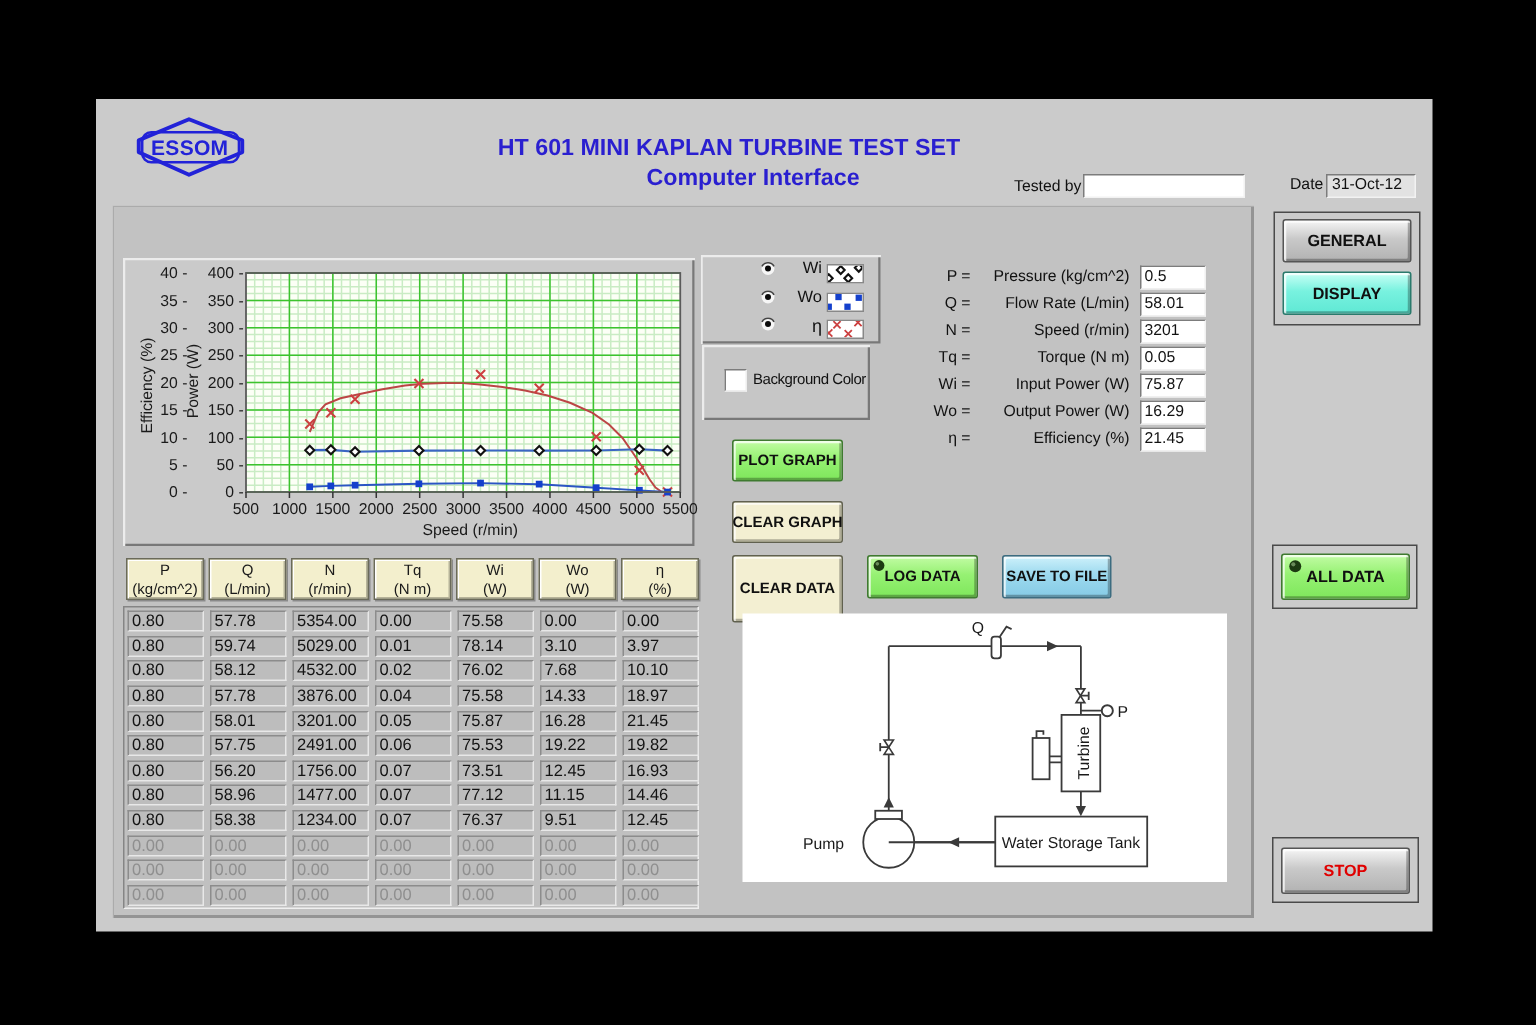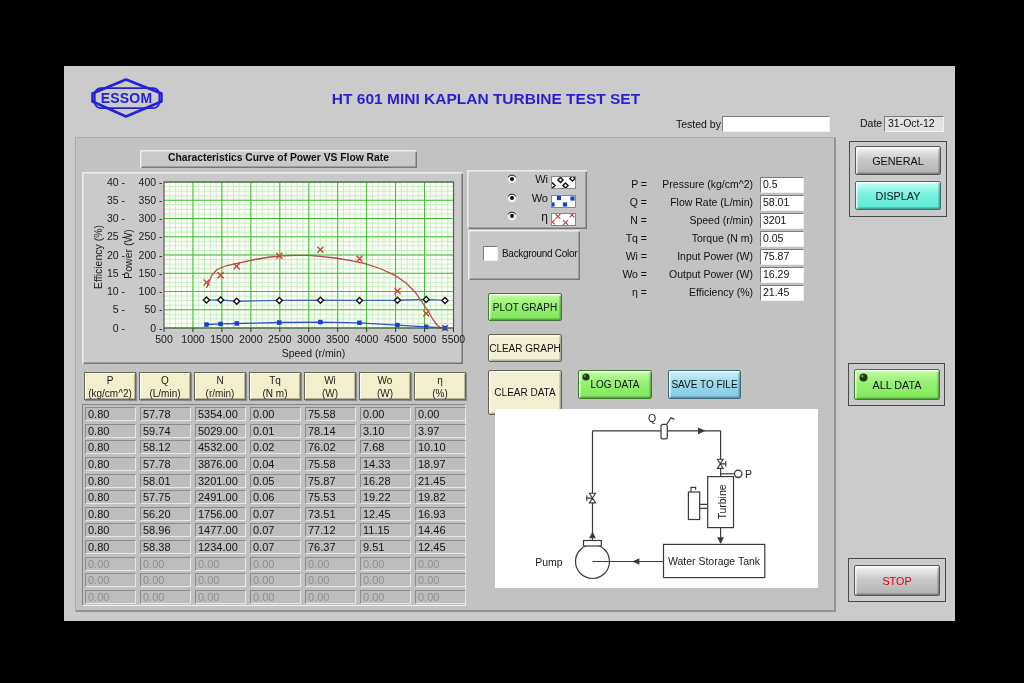--- a/index.html
+++ b/index.html
@@ -8,21 +8,21 @@
   box-shadow:inset 1px 1px 0 #ababab, inset -2px -2px 0 #949494; }
 .t1 { position:absolute; left:0; top:24px; width:844px; text-align:center; font-size:15.5px;
   font-weight:bold; color:#2a1fd0; }
 .t2 { position:absolute; left:0; top:44px; width:876px; text-align:center; font-size:15.5px;
   font-weight:bold; color:#2a1fd0; }
 .lbl { position:absolute; font-size:11px; color:#111; }
 .sunk { background:#fff; border-top:1.5px solid #7c7c7c; border-left:1.5px solid #7c7c7c;
   border-bottom:1px solid #f2f2f2; border-right:1px solid #f2f2f2; font-size:11px; color:#111; }
 .gbox { position:absolute; border:1.5px solid #4a4a4a; }
 .btn { position:absolute; display:flex; align-items:center; justify-content:center;
-  font-size:10.8px; font-weight:normal; color:#101010; text-align:center;
+  font-size:10.8px; font-weight:bold; color:#101010; text-align:center;
   border:1px solid #555; border-radius:2px; white-space:nowrap; }
 .bevel { box-shadow:inset 1.5px 1.5px 0 rgba(255,255,255,.75), inset -1.5px -1.5px 0 rgba(0,0,0,.28); }
 .gray  { background:linear-gradient(#f5f5f5, #c9c9c9 45%, #b2b2b2); }
 .green { background:linear-gradient(#c2fca4, #96f173 45%, #7fe75c); border-color:#3f7a30; }
 .cream { background:#f3efd2; border-color:#60604f; }
 .blue  { background:linear-gradient(#cdf1fb, #9cd9ee 45%, #86cbe6); border-color:#3c6c80; }
 .cyan  { background:linear-gradient(#c8fff5, #78f2df 45%, #5fe8d4); border-color:#2a7a6c; }
 .raised { background:#c9c9c9; box-shadow:inset 1.5px 1.5px 0 #ececec, inset -1.5px -1.5px 0 #787878; }
 .tk { font:10.5px "Liberation Sans",sans-serif; fill:#1a1a1a; }
 .ax { font:10.5px "Liberation Sans",sans-serif; fill:#1a1a1a; }
@@ -49,20 +49,21 @@
   border:1px solid #888; overflow:hidden; line-height:0; }
 .rlab { position:absolute; width:45px; text-align:right; font-size:11px; color:#111; }
 </style></head><body>
 <div id="panel">
   <svg style="position:absolute;left:26px;top:12px" width="74" height="40">
     <polygon points="2.5,15.5 36,1.5 71.5,15.5 71.5,23.5 36,38.5 2.5,23.5" fill="none" stroke="#2222d8" stroke-width="2.6" stroke-linejoin="round"></polygon>
     <rect x="4.8" y="10.2" width="64.5" height="20" rx="6" fill="none" stroke="#2222d8" stroke-width="1.7"></rect>
     <text x="36.5" y="25" text-anchor="middle" font-size="14" font-weight="bold" letter-spacing="0.2" fill="#2222d8" font-family="Liberation Sans,sans-serif">ESSOM</text>
   </svg>
   <div class="t1">HT 601 MINI KAPLAN TURBINE TEST SET</div>
+  <div class="t2">Computer Interface</div>
   <div class="lbl" style="left:612px;top:52px;font-size:10.5px">Tested by</div>
   <div class="sunk" style="position:absolute;left:658px;top:50px;width:108px;height:16px"></div>
   <div class="lbl" style="left:796px;top:51px;font-size:10.5px">Date</div>
   <div class="sunk" style="position:absolute;left:820px;top:50px;width:60px;height:16px;background:#e2e2e2;font-size:10.5px;line-height:13px;padding-left:3px">31-Oct-12</div>
 
   <div class="gbox" style="left:785px;top:75px;width:98px;height:76px"></div>
   <div class="btn gray bevel" style="left:791px;top:80px;width:86px;height:29px">GENERAL</div>
   <div class="btn cyan bevel" style="left:791px;top:115px;width:86px;height:29px">DISPLAY</div>
 
   <div class="gbox" style="left:784px;top:297px;width:97px;height:43px"></div>
@@ -70,22 +71,20 @@
     <svg style="position:absolute;left:4px;top:3px" width="9" height="9">
       <circle cx="4.5" cy="4.5" r="4" fill="#1d3a12"></circle>
       <circle cx="3.2" cy="3.2" r="1.4" fill="#6a8a5a"></circle>
       </svg>
   </div>
 
   <div class="gbox" style="left:784px;top:492px;width:98px;height:44px"></div>
   <div class="btn gray bevel" style="left:790px;top:499px;width:86px;height:31px;color:#e00000">STOP</div>
 
   <div id="inner">
-    <div class="raised" style="position:absolute;left:65px;top:13px;width:277px;height:18px;
-      text-align:center;font-size:10.3px;font-weight:bold;color:#111;line-height:16.5px">Characteristics Curve of Power VS Flow Rate</div>
 
     <div class="raised" style="position:absolute;left:7px;top:35px;width:381px;height:192px;background:#cacaca">
       <svg width="381" height="192" style="position:absolute;left:0;top:0;overflow:visible">
 <rect x="82.0" y="10.0" width="289.5" height="146.0" fill="#fcfff6"></rect>
 <path d="M87.79 10.0V156.0 M93.58 10.0V156.0 M99.37 10.0V156.0 M105.16 10.0V156.0 M110.95 10.0V156.0 M116.74 10.0V156.0 M122.53 10.0V156.0 M128.32 10.0V156.0 M134.11 10.0V156.0 M139.90 10.0V156.0 M145.69 10.0V156.0 M151.48 10.0V156.0 M157.27 10.0V156.0 M163.06 10.0V156.0 M168.85 10.0V156.0 M174.64 10.0V156.0 M180.43 10.0V156.0 M186.22 10.0V156.0 M192.01 10.0V156.0 M197.80 10.0V156.0 M203.59 10.0V156.0 M209.38 10.0V156.0 M215.17 10.0V156.0 M220.96 10.0V156.0 M226.75 10.0V156.0 M232.54 10.0V156.0 M238.33 10.0V156.0 M244.12 10.0V156.0 M249.91 10.0V156.0 M255.70 10.0V156.0 M261.49 10.0V156.0 M267.28 10.0V156.0 M273.07 10.0V156.0 M278.86 10.0V156.0 M284.65 10.0V156.0 M290.44 10.0V156.0 M296.23 10.0V156.0 M302.02 10.0V156.0 M307.81 10.0V156.0 M313.60 10.0V156.0 M319.39 10.0V156.0 M325.18 10.0V156.0 M330.97 10.0V156.0 M336.76 10.0V156.0 M342.55 10.0V156.0 M348.34 10.0V156.0 M354.13 10.0V156.0 M359.92 10.0V156.0 M365.71 10.0V156.0 M82.0 14.56H371.5 M82.0 19.12H371.5 M82.0 23.69H371.5 M82.0 28.25H371.5 M82.0 32.81H371.5 M82.0 37.38H371.5 M82.0 41.94H371.5 M82.0 46.50H371.5 M82.0 51.06H371.5 M82.0 55.62H371.5 M82.0 60.19H371.5 M82.0 64.75H371.5 M82.0 69.31H371.5 M82.0 73.88H371.5 M82.0 78.44H371.5 M82.0 83.00H371.5 M82.0 87.56H371.5 M82.0 92.12H371.5 M82.0 96.69H371.5 M82.0 101.25H371.5 M82.0 105.81H371.5 M82.0 110.38H371.5 M82.0 114.94H371.5 M82.0 119.50H371.5 M82.0 124.06H371.5 M82.0 128.62H371.5 M82.0 133.19H371.5 M82.0 137.75H371.5 M82.0 142.31H371.5 M82.0 146.88H371.5 M82.0 151.44H371.5" stroke="#c9ecc4" stroke-width="1" fill="none"></path>
 <path d="M110.95 10.0V156.0 M139.90 10.0V156.0 M168.85 10.0V156.0 M197.80 10.0V156.0 M226.75 10.0V156.0 M255.70 10.0V156.0 M284.65 10.0V156.0 M313.60 10.0V156.0 M342.55 10.0V156.0 M82.0 10.00H371.5 M82.0 28.25H371.5 M82.0 46.50H371.5 M82.0 64.75H371.5 M82.0 83.00H371.5 M82.0 101.25H371.5 M82.0 119.50H371.5 M82.0 137.75H371.5 M82.0 156.00H371.5" stroke="#3cc32e" stroke-width="1" fill="none"></path>
 <path d="M124.5 116.0 L130.0 103.0 L135.0 97.5 L145.0 93.5 L159.5 90.3 L173.0 87.5 L188.0 85.0 L200.0 83.8 L214.0 83.3 L226.5 83.4 L238.0 84.3 L253.0 86.0 L268.0 88.3 L283.0 91.7 L298.0 96.5 L313.0 103.3 L324.0 111.0 L333.0 120.0 L340.0 130.0 L346.0 139.0 L351.0 147.5 L355.0 153.0 L359.0 155.8" stroke="#bc4545" stroke-width="1.3" fill="none"></path>
 <path d="M121.5 107.6L127.5 113.6M121.5 113.6L127.5 107.6" stroke="#cc4040" stroke-width="1.4" fill="none"></path>
           <path d="M135.6 100.2L141.6 106.2M135.6 106.2L141.6 100.2" stroke="#cc4040" stroke-width="1.4" fill="none"></path>
           <path d="M151.7 91.2L157.7 97.2M151.7 97.2L157.7 91.2" stroke="#cc4040" stroke-width="1.4" fill="none"></path>

